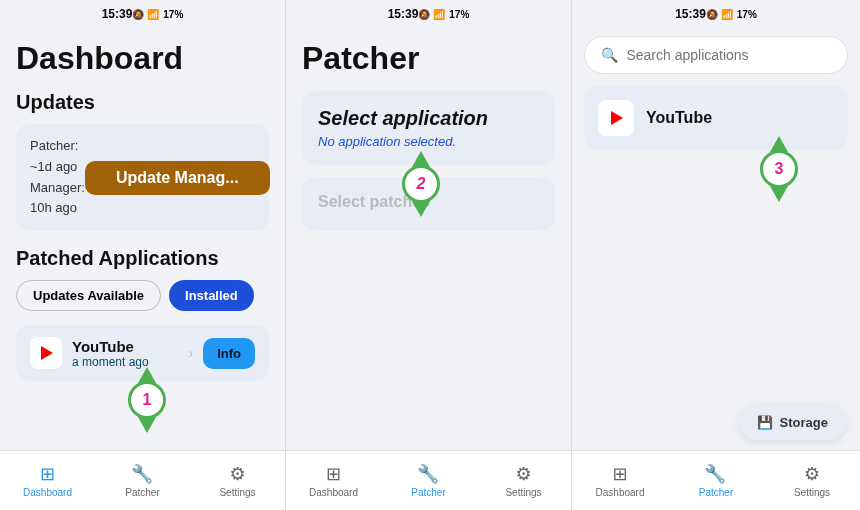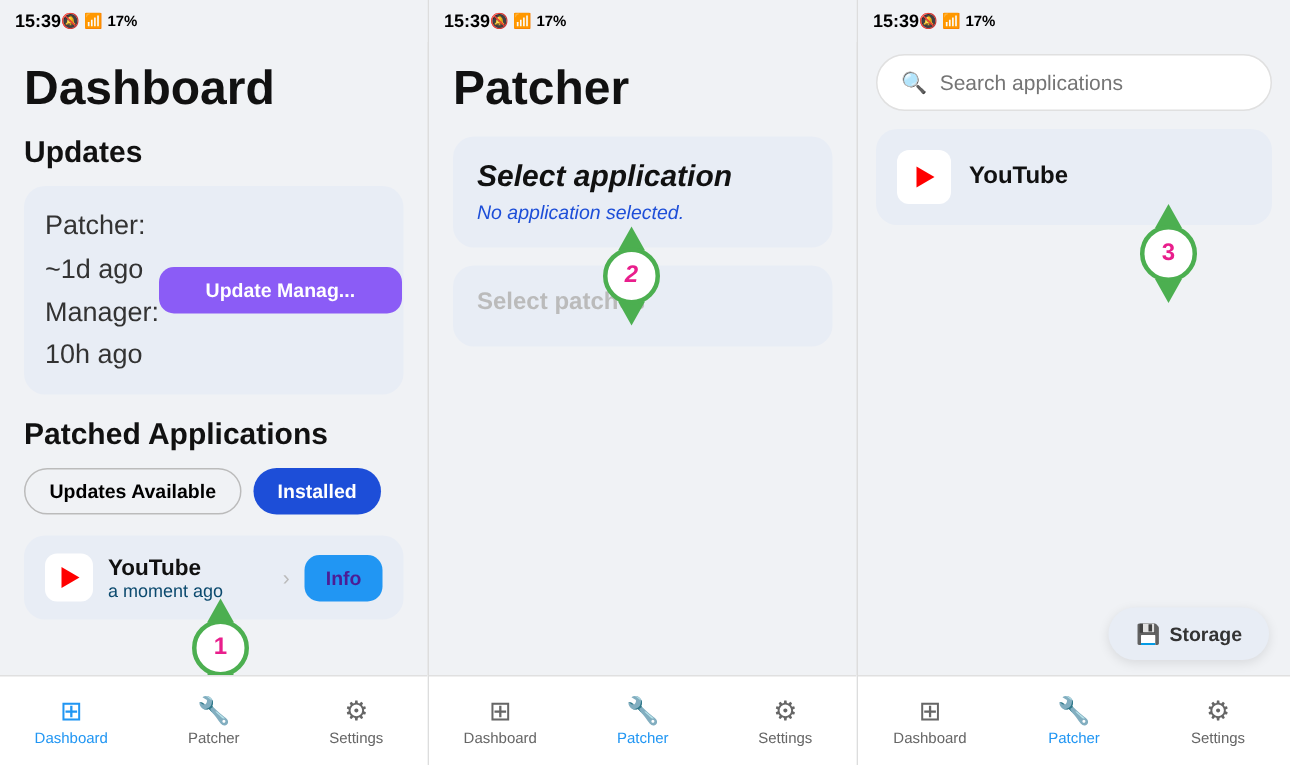--- a/index.html
+++ b/index.html
@@ -20,21 +20,21 @@
       background: #f0f2f5;
       position: relative;
     }
 
     
     .status-bar {
       height: 28px;
       background: #f0f2f5;
       display: flex;
       align-items: center;
-      justify-content: flex-start;
+      justify-content: center;
       padding: 12px 10px;
       font-size: 11px;
       font-weight: 600;
       flex-shrink: 0;
     }
     .status-bar .time { font-weight: 700; font-size: 12px; }
     .status-bar .icons { display: flex; gap: 3px; align-items: center; font-size: 10px; }
 
     
     .bottom-nav {
@@ -83,28 +83,28 @@
     }
     .updates-card {
       background: #e8edf5;
       border-radius: 14px;
       padding: 12px 14px;
       margin-bottom: 16px;
       display: flex;
       align-items: center;
       justify-content: space-between;
     }
-    .updates-text { font-size: 18px; color: #333; line-height: 1.6; }
+    .updates-text { font-size: 13px; color: #333; line-height: 1.6; }
     .update-btn {
-      background: #8b5cf6;
+      background: #a16207;
       color: #fff;
       border: none;
       border-radius: 10px;
       padding: 8px 31px;
-      font-size: 13px;
+      font-size: 16px;
       font-weight: 600;
       cursor: pointer;
       white-space: nowrap;
     }
     .tab-row {
       display: flex;
       gap: 8px;
       margin-bottom: 14px;
     }
     .tab-btn {
@@ -149,21 +149,21 @@
       border-top: 7px solid transparent;
       border-bottom: 7px solid transparent;
       border-left: 12px solid #ff0000;
       margin-left: 2px;
     }
     .app-info { flex: 1; }
     .app-name { font-size: 15px; font-weight: 700; color: #111; }
     .app-time { font-size: 12px; color: #0c4a6e; }
     .info-btn {
       background: #2196F3;
-      color: #4c1d95;
+      color: #0f172a;
       border: none;
       border-radius: 10px;
       padding: 8px 14px;
       font-size: 13px;
       font-weight: 600;
       cursor: pointer;
     }
     .chevron-icon { color: #bbb; font-size: 14px; }
 
     

